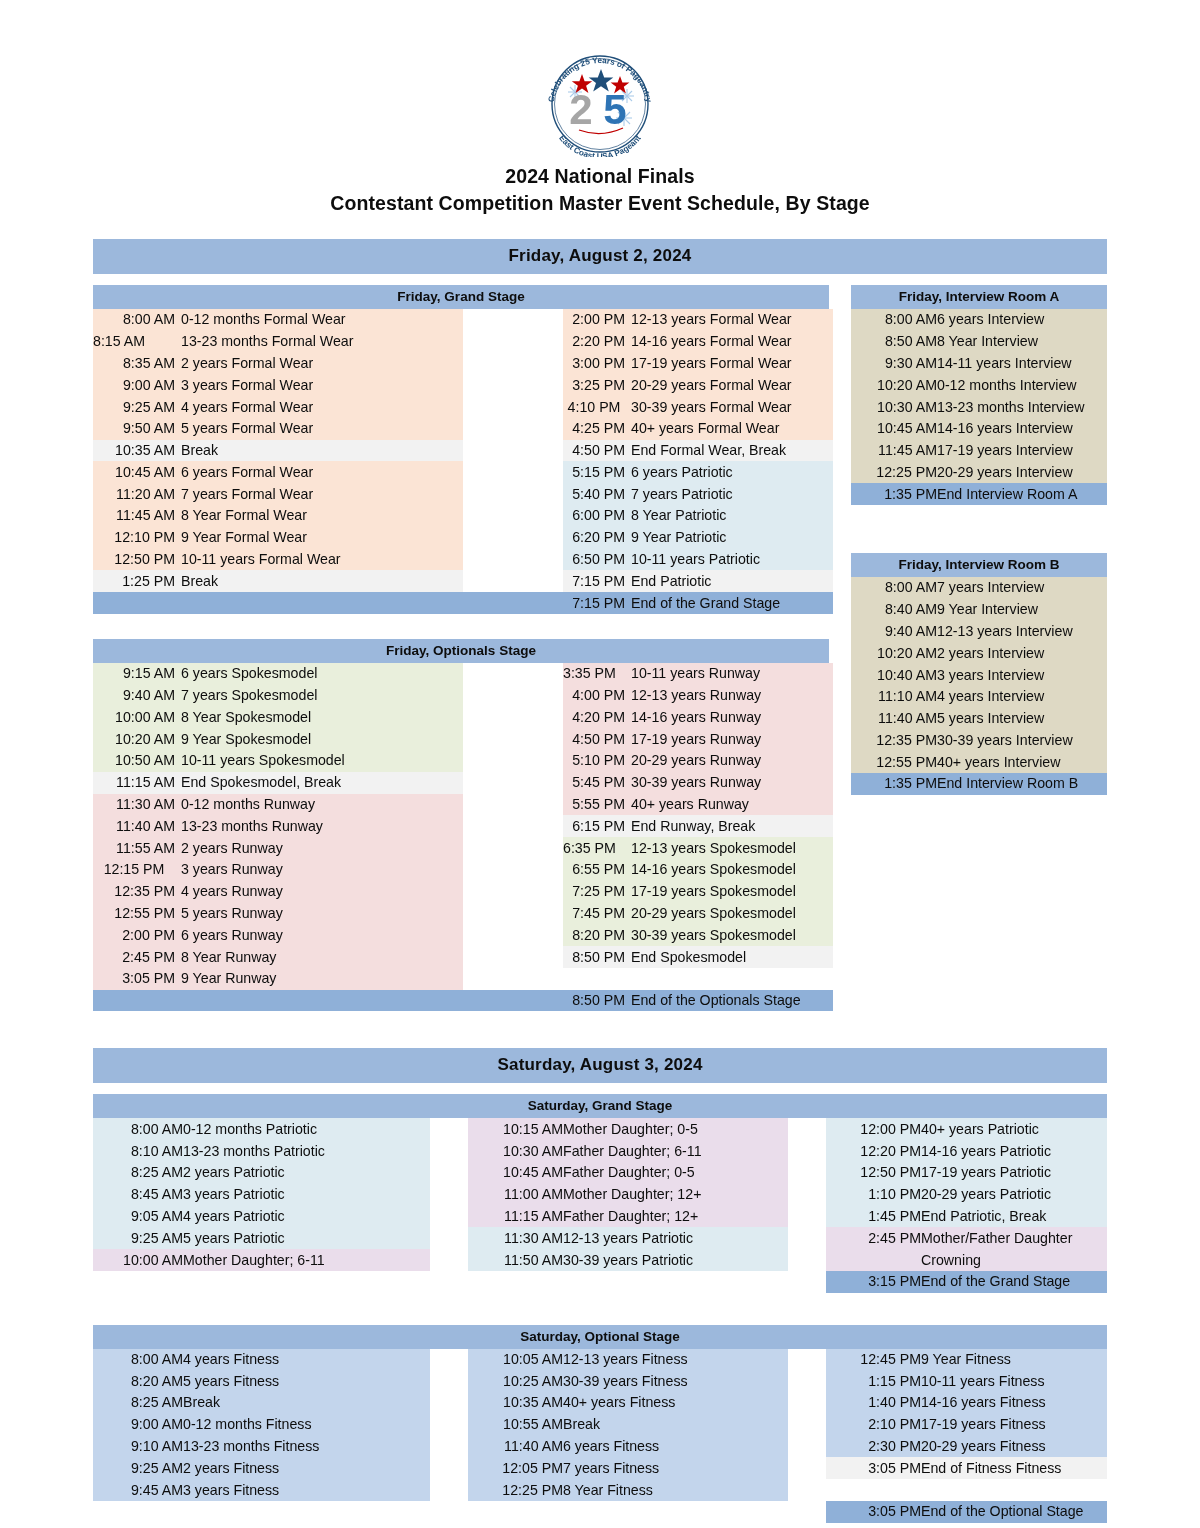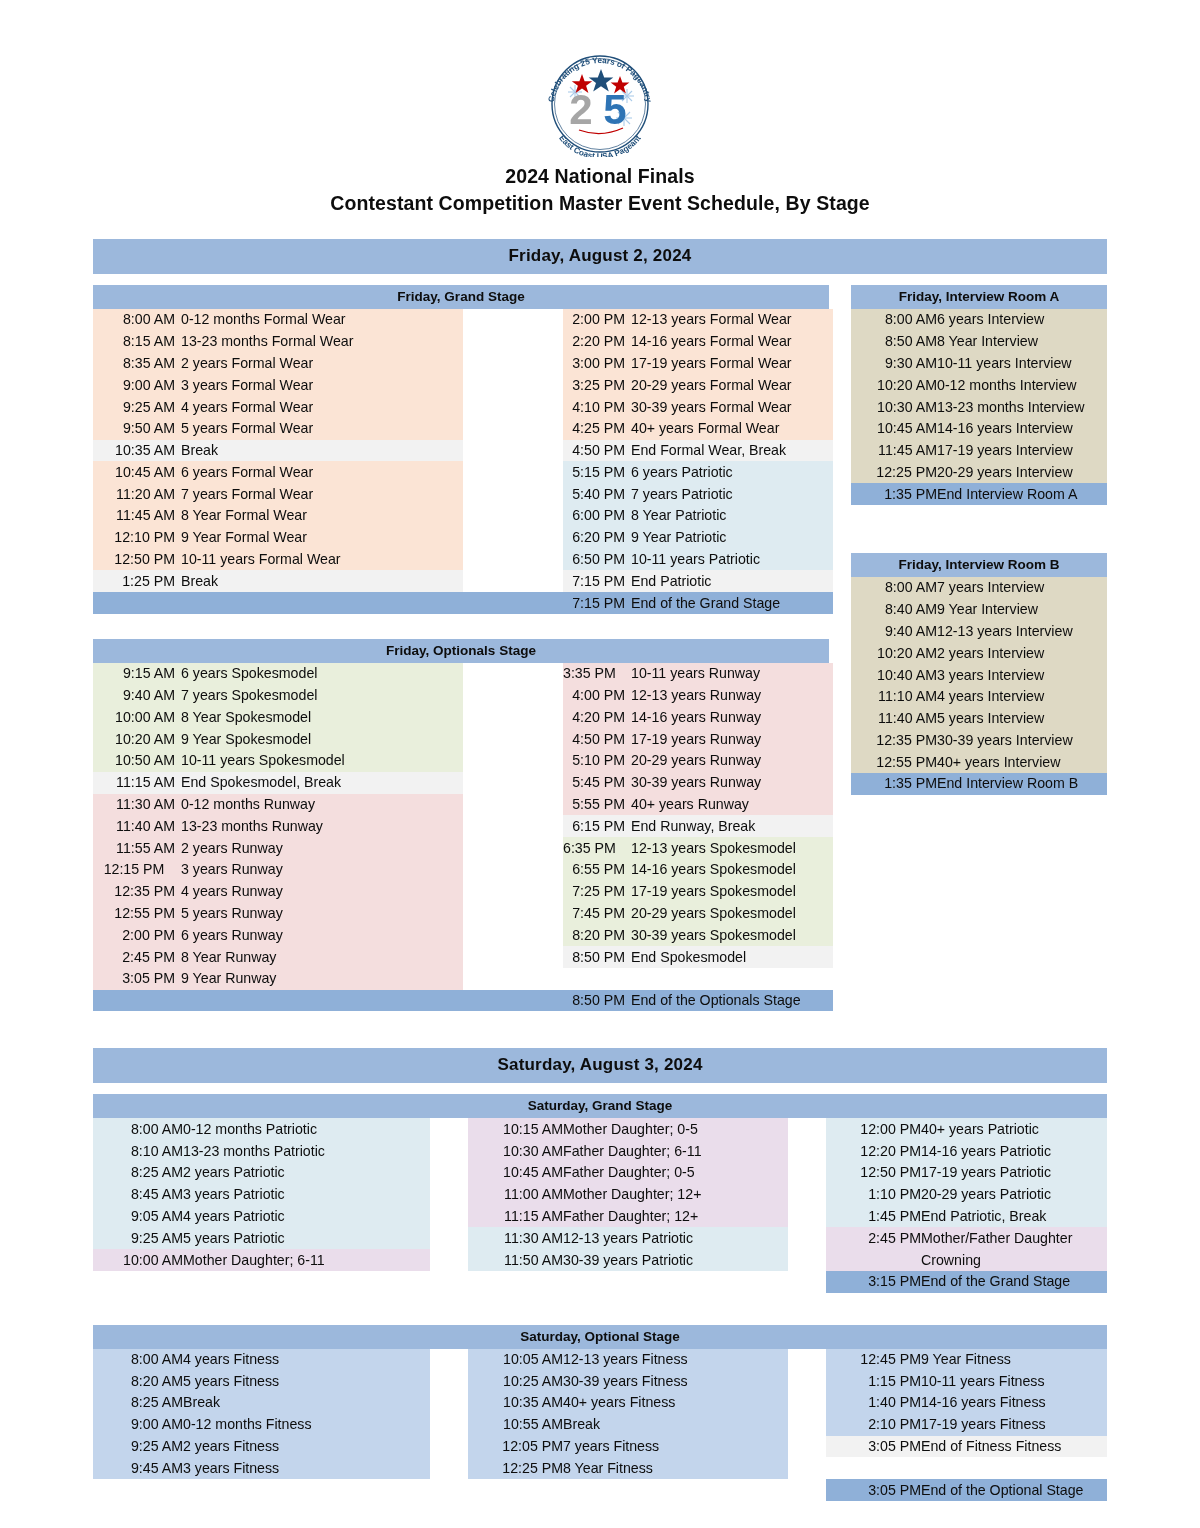--- a/index.html
+++ b/index.html
@@ -212,21 +212,21 @@
                   <td class="c-formal" style="padding: 0px;">
                     <div style="display:flex">
                       <div style="width:68px;text-align:right;padding:3.4px 6px 3.4px 0">2:00 PM</div>
                       <div style="flex:1;padding:3.4px 0">12-13 years Formal Wear</div>
                     </div>
                   </td>
                 </tr>
                 <tr>
                   <td class="c-formal" style="padding: 0px;">
                     <div style="display:flex">
-                      <div style="width:88px;text-align:right;padding:3.4px 6px 3.4px 0">8:15 AM</div>
+                      <div style="width:88px;padding:3.4px 6px 3.4px 0">8:15 AM</div>
                       <div style="flex:1;padding:3.4px 0">13-23 months Formal Wear</div>
                     </div>
                   </td>
                   <td class="c-white"></td>
                   <td class="c-formal" style="padding: 0px;">
                     <div style="display:flex">
                       <div style="width:68px;text-align:right;padding:3.4px 6px 3.4px 0">2:20 PM</div>
                       <div style="flex:1;padding:3.4px 0">14-16 years Formal Wear</div>
                     </div>
                   </td>
@@ -264,21 +264,21 @@
                 <tr>
                   <td class="c-formal" style="padding: 0px;">
                     <div style="display:flex">
                       <div style="width:88px;text-align:right;padding:3.4px 6px 3.4px 0">9:25 AM</div>
                       <div style="flex:1;padding:3.4px 0">4 years Formal Wear</div>
                     </div>
                   </td>
                   <td class="c-white"></td>
                   <td class="c-formal" style="padding: 0px;">
                     <div style="display:flex">
-                      <div style="width:68px;text-align:right;padding:3.4px 6px 3.4px 0">4:10 PM</div>
+                      <div style="width:68px;text-align:center;padding:3.4px 6px 3.4px 0">4:10 PM</div>
                       <div style="flex:1;padding:3.4px 0">30-39 years Formal Wear</div>
                     </div>
                   </td>
                 </tr>
                 <tr>
                   <td class="c-formal" style="padding: 0px;">
                     <div style="display:flex">
                       <div style="width:88px;text-align:right;padding:3.4px 6px 3.4px 0">9:50 AM</div>
                       <div style="flex:1;padding:3.4px 0">5 years Formal Wear</div>
                     </div>
@@ -676,21 +676,21 @@
                 <tr>
                   <td class="time c-interview">8:00 AM</td>
                   <td class="evt c-interview">6 years Interview</td>
                 </tr>
                 <tr>
                   <td class="time c-interview">8:50 AM</td>
                   <td class="evt c-interview">8 Year Interview</td>
                 </tr>
                 <tr>
                   <td class="time c-interview">9:30 AM</td>
-                  <td class="evt c-interview">10-11 years Interview</td>
+                  <td class="evt c-interview">14-11 years Interview</td>
                 </tr>
                 <tr>
                   <td class="time c-interview">10:20 AM</td>
                   <td class="evt c-interview">0-12 months Interview</td>
                 </tr>
                 <tr>
                   <td class="time c-interview">10:30 AM</td>
                   <td class="evt c-interview">13-23 months Interview</td>
                 </tr>
                 <tr>
@@ -932,20 +932,30 @@
               <td class="time c-fitness">9:00 AM</td>
               <td class="evt c-fitness">0-12 months Fitness</td>
               <td class="c-white"></td>
               <td class="time c-fitness">10:55 AM</td>
               <td class="evt c-fitness">Break</td>
               <td class="c-white"></td>
               <td class="time c-fitness">2:10 PM</td>
               <td class="evt c-fitness">17-19 years Fitness</td>
             </tr>
             <tr>
+              <td class="time c-fitness">9:10 AM</td>
+              <td class="evt c-fitness">13-23 months Fitness</td>
+              <td class="c-white"></td>
+              <td class="time c-fitness">11:40 AM</td>
+              <td class="evt c-fitness">6 years Fitness</td>
+              <td class="c-white"></td>
+              <td class="time c-fitness">2:30 PM</td>
+              <td class="evt c-fitness">20-29 years Fitness</td>
+            </tr>
+            <tr>
               <td class="time c-fitness">9:25 AM</td>
               <td class="evt c-fitness">2 years Fitness</td>
               <td class="c-white"></td>
               <td class="time c-fitness">12:05 PM</td>
               <td class="evt c-fitness">7 years Fitness</td>
               <td class="c-white"></td>
               <td class="time c-break">3:05 PM</td>
               <td class="evt c-break">End of Fitness Fitness</td>
             </tr>
             <tr>

